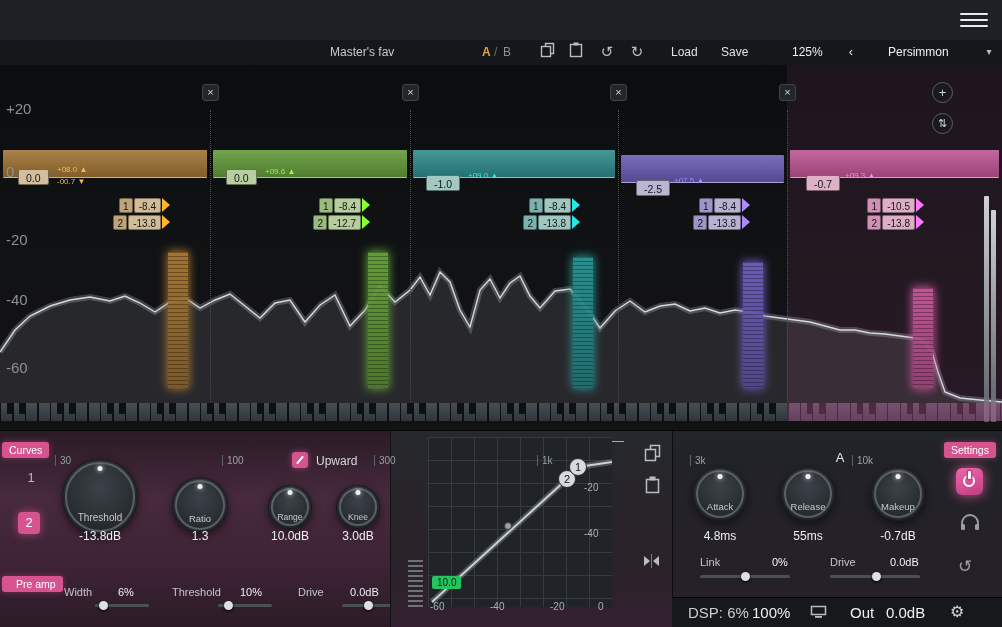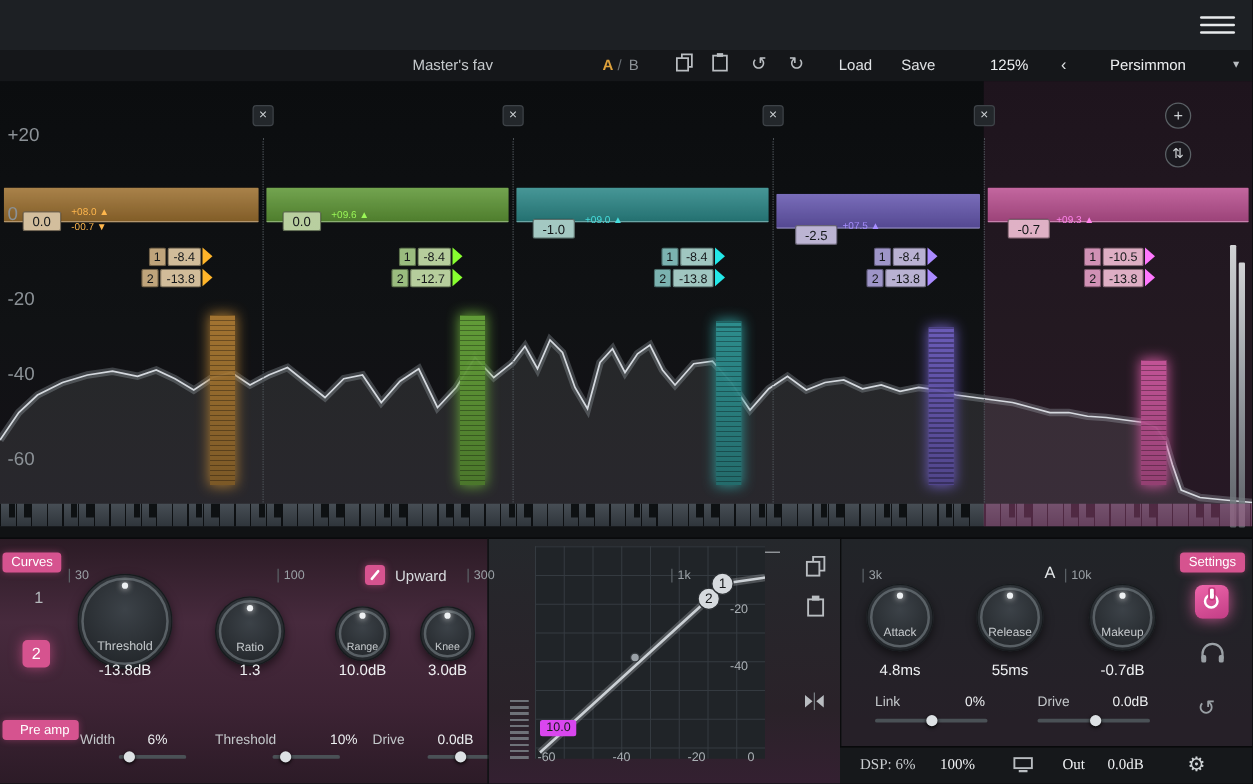--- a/index.html
+++ b/index.html
@@ -108,36 +108,36 @@
   .sthumb { position:absolute; width:9px; height:9px; border-radius:50%; background:#dde1e4; top:-3px; box-shadow:0 1px 3px #000; }
 
   
   .plot { position:absolute; left:428px; top:437px; width:184px; height:170px; background:#202428; cursor:crosshair;
           background-image:linear-gradient(#343a40 1px, transparent 1px), linear-gradient(90deg,#343a40 1px, transparent 1px);
           background-size:23px 23px; }
   .gpoint { position:absolute; width:18px; height:18px; border-radius:50%; background:#d6dade; border:1px solid #2a2e32;
             color:#17191b; font-size:11px; line-height:17px; text-align:center; z-index:9; cursor:grab; }
   .gdot { position:absolute; width:8px; height:8px; border-radius:50%; background:#9aa1a7; border:1px solid #33383c; z-index:9; }
   .axlabel { position:absolute; font-size:10px; color:#aab0b5; z-index:9; }
-  .readout { position:absolute; background:#d946ef; color:#17191b; font-size:10px; padding:1px 5px; border-radius:2px; z-index:9; }
+  .readout { position:absolute; background:#22c55e; color:#17191b; font-size:10px; padding:1px 5px; border-radius:2px; z-index:9; }
   .minimeter { position:absolute; left:408px; top:560px; width:15px; height:48px; opacity:.8;
                background:repeating-linear-gradient(180deg,#7f868c 0 2px, transparent 2px 5px); }
 
   .sideicon { position:absolute; color:#b9bdc1; cursor:pointer; }
 
   
   .powerbtn { position:absolute; width:27px; height:27px; border-radius:6px;
               background:linear-gradient(160deg,#ee66ab,#c23d85); box-shadow:0 0 12px rgba(238,102,171,.8); cursor:pointer; }
   .powerbtn i { position:absolute; left:7px; top:7px; width:12px; height:12px; border:2px solid #fff; border-radius:50%; }
   .powerbtn b { position:absolute; left:12px; top:3px; width:2.5px; height:8px; background:linear-gradient(#fff,#fff); border-radius:1px;
                 box-shadow:0 0 0 1.5px rgba(200,60,130,1); }
 
   
   .statusbar { position:absolute; left:672px; top:597px; width:330px; height:30px; background:#16181b; border-top:1px solid #050607; }
-  .sbtxt { position:absolute; top:7px; font-size:12px; color:#c9cdd0; white-space:nowrap;font-family:Liberation Serif, serif; }
+  .sbtxt { position:absolute; top:7px; font-size:15px; color:#c9cdd0; white-space:nowrap; }
 
   svg { display:block; }
 </style>
 </head>
 <body>
 
 <div class="stage" style="--accent: #d6538f;">
 
   <div class="topstrip"></div>
   <div class="toolstrip"></div>
@@ -349,21 +349,21 @@
   <div class="kvalue" style="left:318px;top:529px;">3.0dB</div>
 
   <div class="badge" style="left:2px;top:576px;padding-left:14px;">Pre amp</div>
   <div class="plabel" style="left:64px;top:586px;">Width</div>
   <div class="pvalue" style="left:118px;top:586px;">6%</div>
   <div class="strack" style="left:95px;top:604px;width:54px;">
       <span class="sthumb" style="left:4px;"></span>
     </div>
 
   <div class="plabel" style="left:172px;top:586px;">Threshold</div>
-  <div class="pvalue" style="left:240px;top:586px;margin-left:24px;">10%</div>
+  <div class="pvalue" style="left:240px;top:586px;">10%</div>
   <div class="strack" style="left:218px;top:604px;width:54px;">
       <span class="sthumb" style="left:6px;"></span>
     </div>
 
   <div class="plabel" style="left:298px;top:586px;">Drive</div>
   <div class="pvalue" style="left:350px;top:586px;">0.0dB</div>
   <div class="strack" style="left:342px;top:604px;width:54px;">
       <span class="sthumb" style="left:22px;"></span>
     </div>
 

